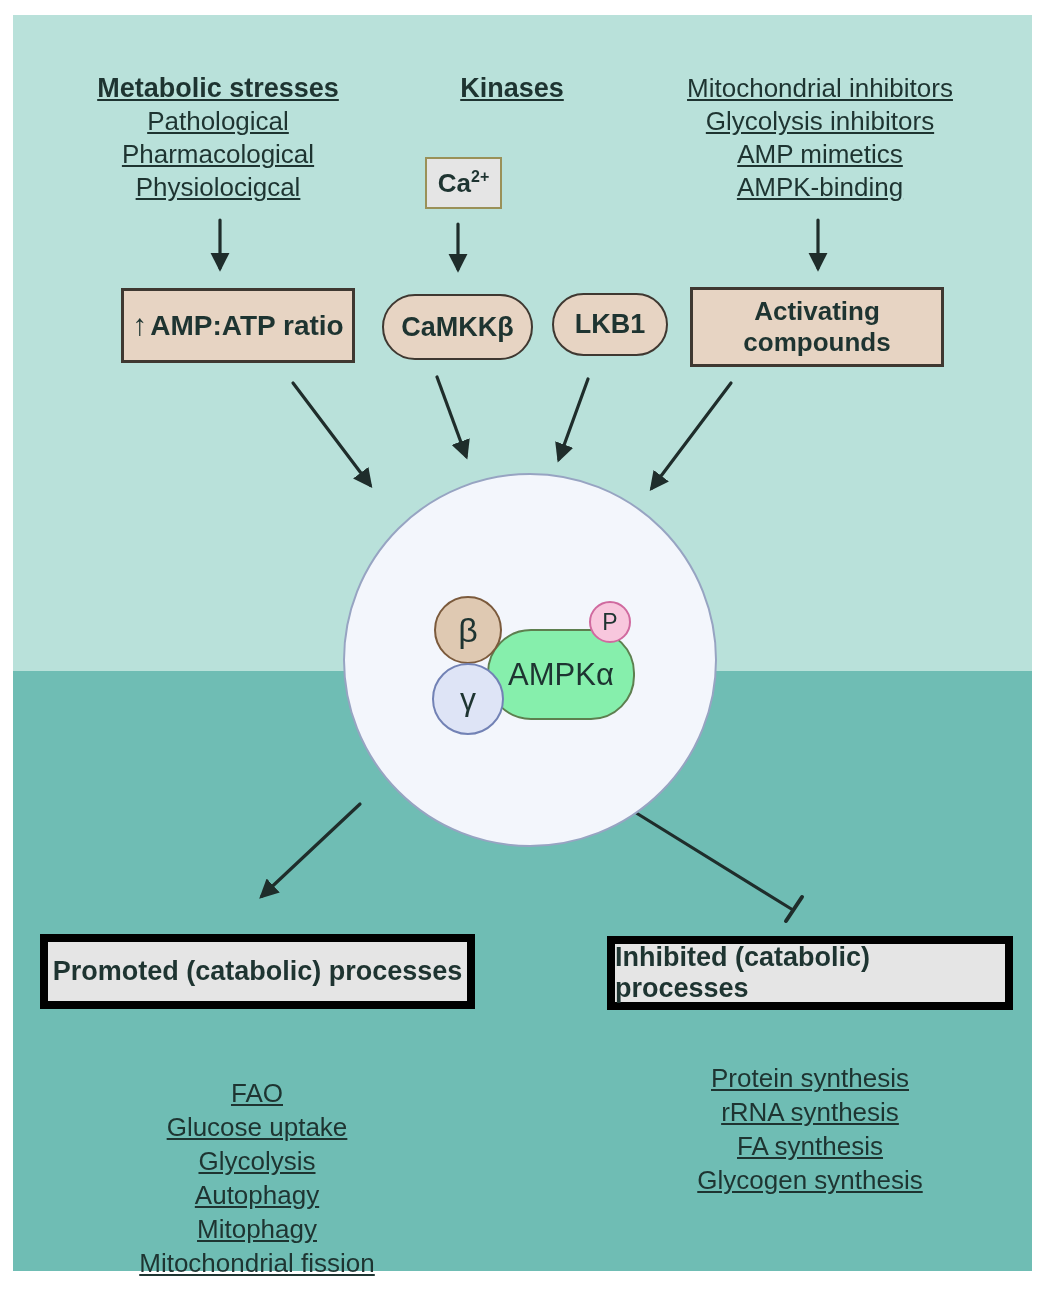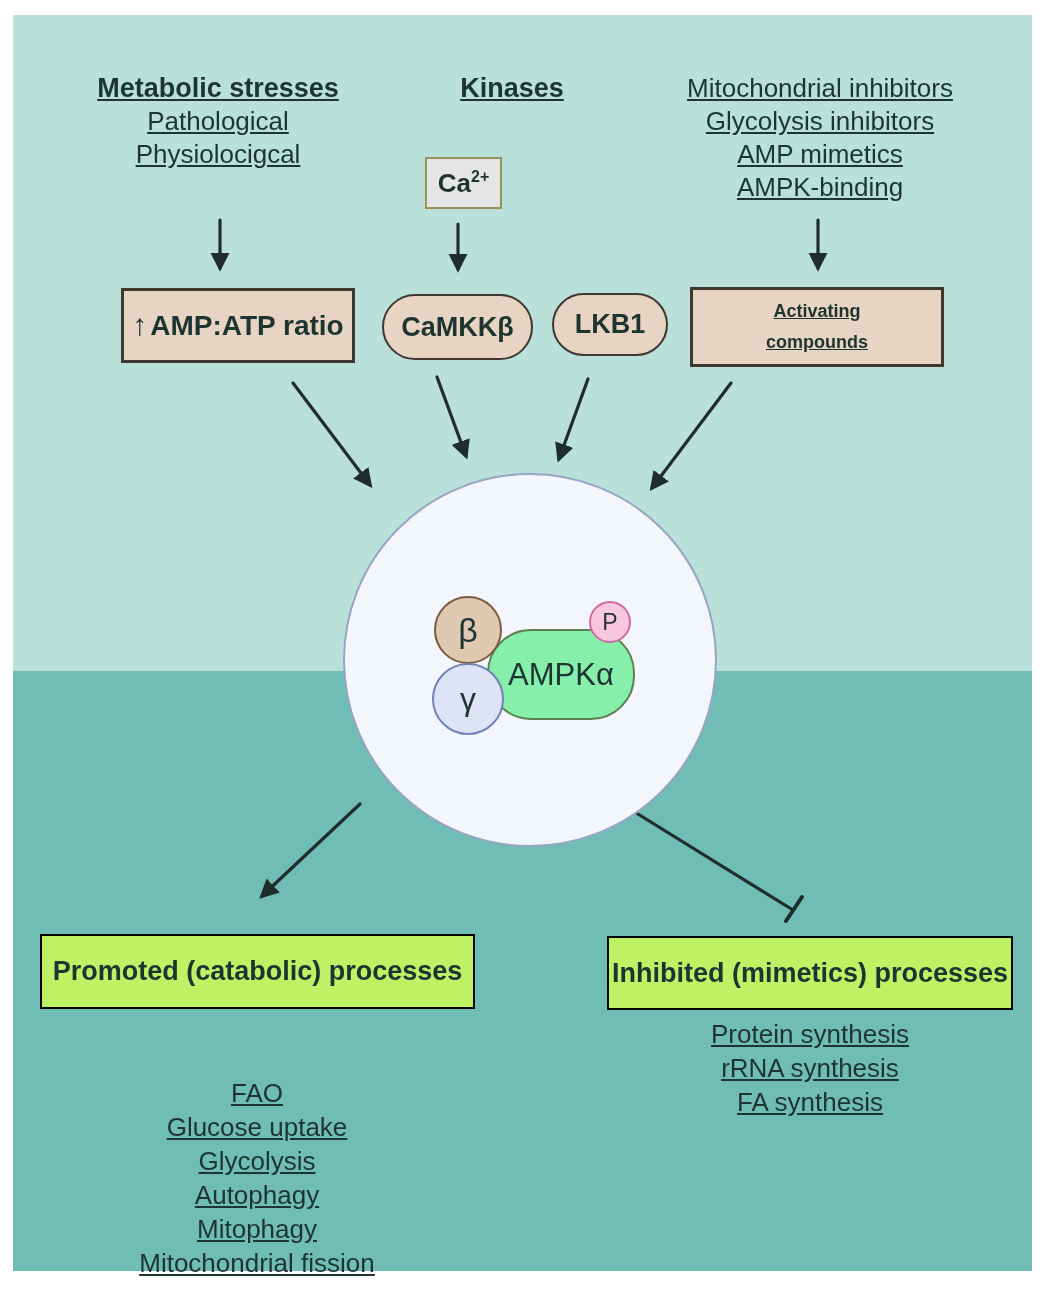--- a/index.html
+++ b/index.html
@@ -38,22 +38,22 @@
     background: #e5e5e5;
     border: 2.5px solid #9a9158;
     font-weight: bold; font-size: 26px;
     box-sizing: border-box;
   }
   .ca-box sup { font-size: 16px; line-height: 0; }
 
   .process-box {
     position: absolute;
     display: flex; align-items: center; justify-content: center;
-    background: #bef264;
-    border: 2px solid #000000;
+    background: #e5e5e5;
+    border: 8px solid #000000;
     font-weight: bold; font-size: 27px;
     box-sizing: border-box;
   }
 
   .big-circle {
     position: absolute;
     left: 343px; top: 473px; width: 374px; height: 374px;
     background: #f3f6fc;
     border: 2px solid #97a4c2;
     border-radius: 50%;
@@ -75,21 +75,21 @@
     display: flex; align-items: center; justify-content: center;
     box-sizing: border-box;
   }
   .beta  { left: 89px;  top: 121px; width: 68px; height: 68px; background: #dfc9b2; border: 2.5px solid #7b5a3c; font-size: 34px; }
   .gamma { left: 87px;  top: 188px; width: 72px; height: 72px; background: #dee4f6; border: 2.5px solid #7282b5; font-size: 32px; }
   .phos  { left: 244px; top: 126px; width: 42px; height: 42px; background: #f8c7dd; border: 2px solid #d06a9f; font-size: 23px; }
 
   .up-glyph { font-size: 30px; font-weight: bold; margin-right: 3px; position: relative; top: -1px; }
 
   svg.overlay { position: absolute; left: 0; top: 0; pointer-events: none; }
-  .two-line { flex-direction: column; line-height: 31px; font-size: 18px; text-decoration: underline; }
+  .two-line { flex-direction: column; line-height: 31px; font-size: 26px; }
 </style>
 </head>
 <body>
 
 <div class="canvas">
 
   <div class="bg-area">
     <div class="bg-top"></div>
     <div class="bg-bottom"></div>
   </div>
@@ -110,20 +110,21 @@
       <line x1="731" y1="383" x2="652" y2="488" marker-end="url(#ah)"></line>
       <line x1="360" y1="804" x2="262" y2="896" marker-end="url(#ah)"></line>
       <line x1="625" y1="806" x2="793" y2="910"></line>
       <line x1="786" y1="921" x2="802" y2="897" stroke-width="4"></line>
     </g>
   </svg>
 
   <div class="abs center-text" style="left:48px; top:72px; width:340px;">
     <div class="heading">Metabolic stresses</div>
     <div class="line">Pathological</div>
+    <div class="line">Pharmacological</div>
     <div class="line">Physiolocigcal</div>
   </div>
 
   <div class="abs center-text" style="left:437px; top:72px; width:150px;">
     <div class="heading">Kinases</div>
   </div>
   <div class="ca-box" style="left:425px; top:157px; width:77px; height:52px;">
     <span><span>Ca</span><sup>2+</sup></span>
   </div>
 
@@ -161,30 +162,31 @@
     </div>
     <div class="subunit phos">
       <span>P</span>
     </div>
   </div>
 
   <div class="process-box" style="left:40px; top:934px; width:435px; height:75px;">
     <span>Promoted (catabolic) processes</span>
   </div>
   <div class="process-box" style="left:607px; top:936px; width:406px; height:74px;">
-    <span>Inhibited (mimetics) processes</span>
+    <span>Inhibited (catabolic) processes</span>
   </div>
 
   <div class="abs center-text" style="left:55px; top:1035px; width:404px;">
     <div class="line" style="line-height:34px;margin-top:41px;">FAO</div>
     <div class="line" style="line-height:34px;">Glucose uptake</div>
     <div class="line" style="line-height:34px;">Glycolysis</div>
     <div class="line" style="line-height:34px;">Autophagy</div>
     <div class="line" style="line-height:34px;">Mitophagy</div>
     <div class="line" style="line-height:34px;">Mitochondrial fission</div>
   </div>
-  <div class="abs center-text" style="left:608px; top:1017px; width:404px;">
+  <div class="abs center-text" style="left:608px; top:1061px; width:404px;">
     <div class="line" style="line-height:34px;">Protein synthesis</div>
     <div class="line" style="line-height:34px;">rRNA synthesis</div>
     <div class="line" style="line-height:34px;">FA synthesis</div>
+    <div class="line" style="line-height:34px;">Glycogen synthesis</div>
   </div>
 
 </div>
 
 </body></html>

